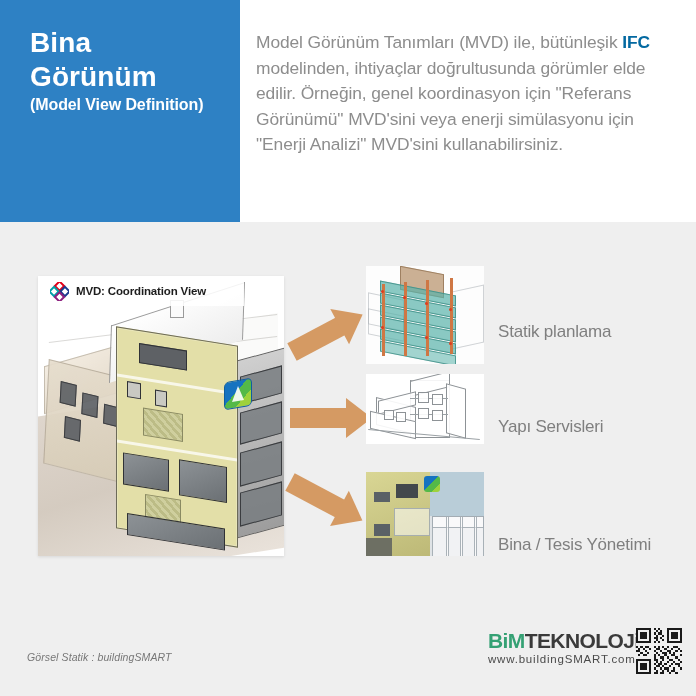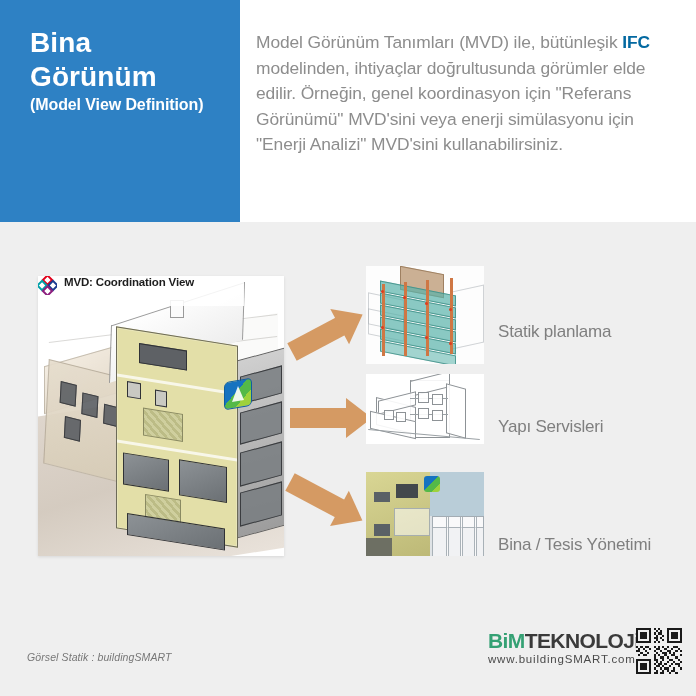--- a/index.html
+++ b/index.html
@@ -40,21 +40,21 @@
   
   .mvd-card{
     position:absolute;left:38px;top:54px;width:246px;height:280px;
     background:#ffffff;
     box-shadow:0 1px 3px rgba(0,0,0,0.10);
     overflow:hidden;
   }
   .mvd-badge{
     position:absolute;left:0;top:0;width:206px;height:30px;
     background:rgba(255,255,255,0.88);
-    display:flex;align-items:flex-start;box-sizing:border-box;
+    display:flex;align-items:center;padding-left:12px;box-sizing:border-box;
     z-index:5;
   }
   .bs-logo{width:19px;height:19px;position:relative;flex:0 0 auto;margin-right:7px;}
   .mvd-badge-label{font-size:11.5px;font-weight:bold;color:#1d1d1d;letter-spacing:-0.15px;}
 
   
   .scene{position:absolute;left:0;top:0;width:246px;height:280px;background:#ffffff;}
   .scene .ghost{position:absolute;background:rgba(176,168,158,0.28);}
   .scene .ghostline{position:absolute;background:rgba(150,145,140,0.35);height:1px;}
   .ground{

